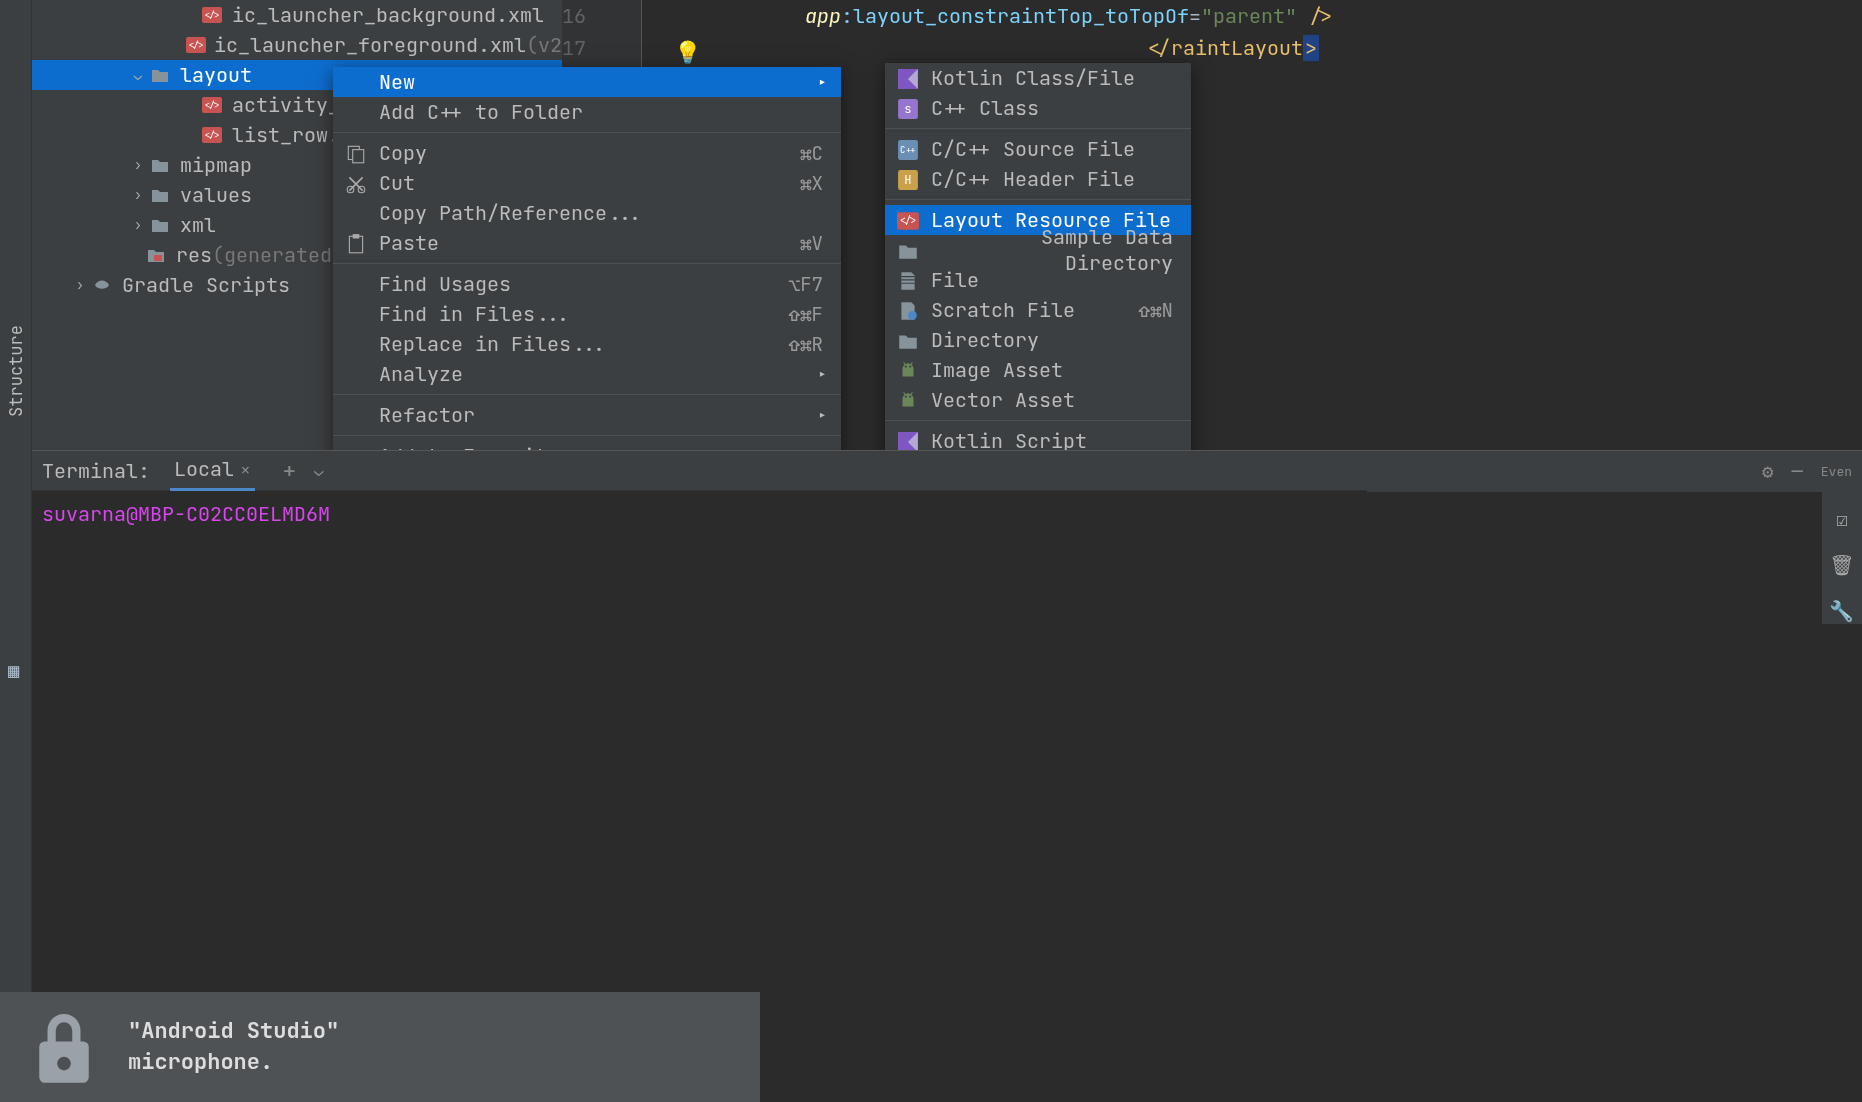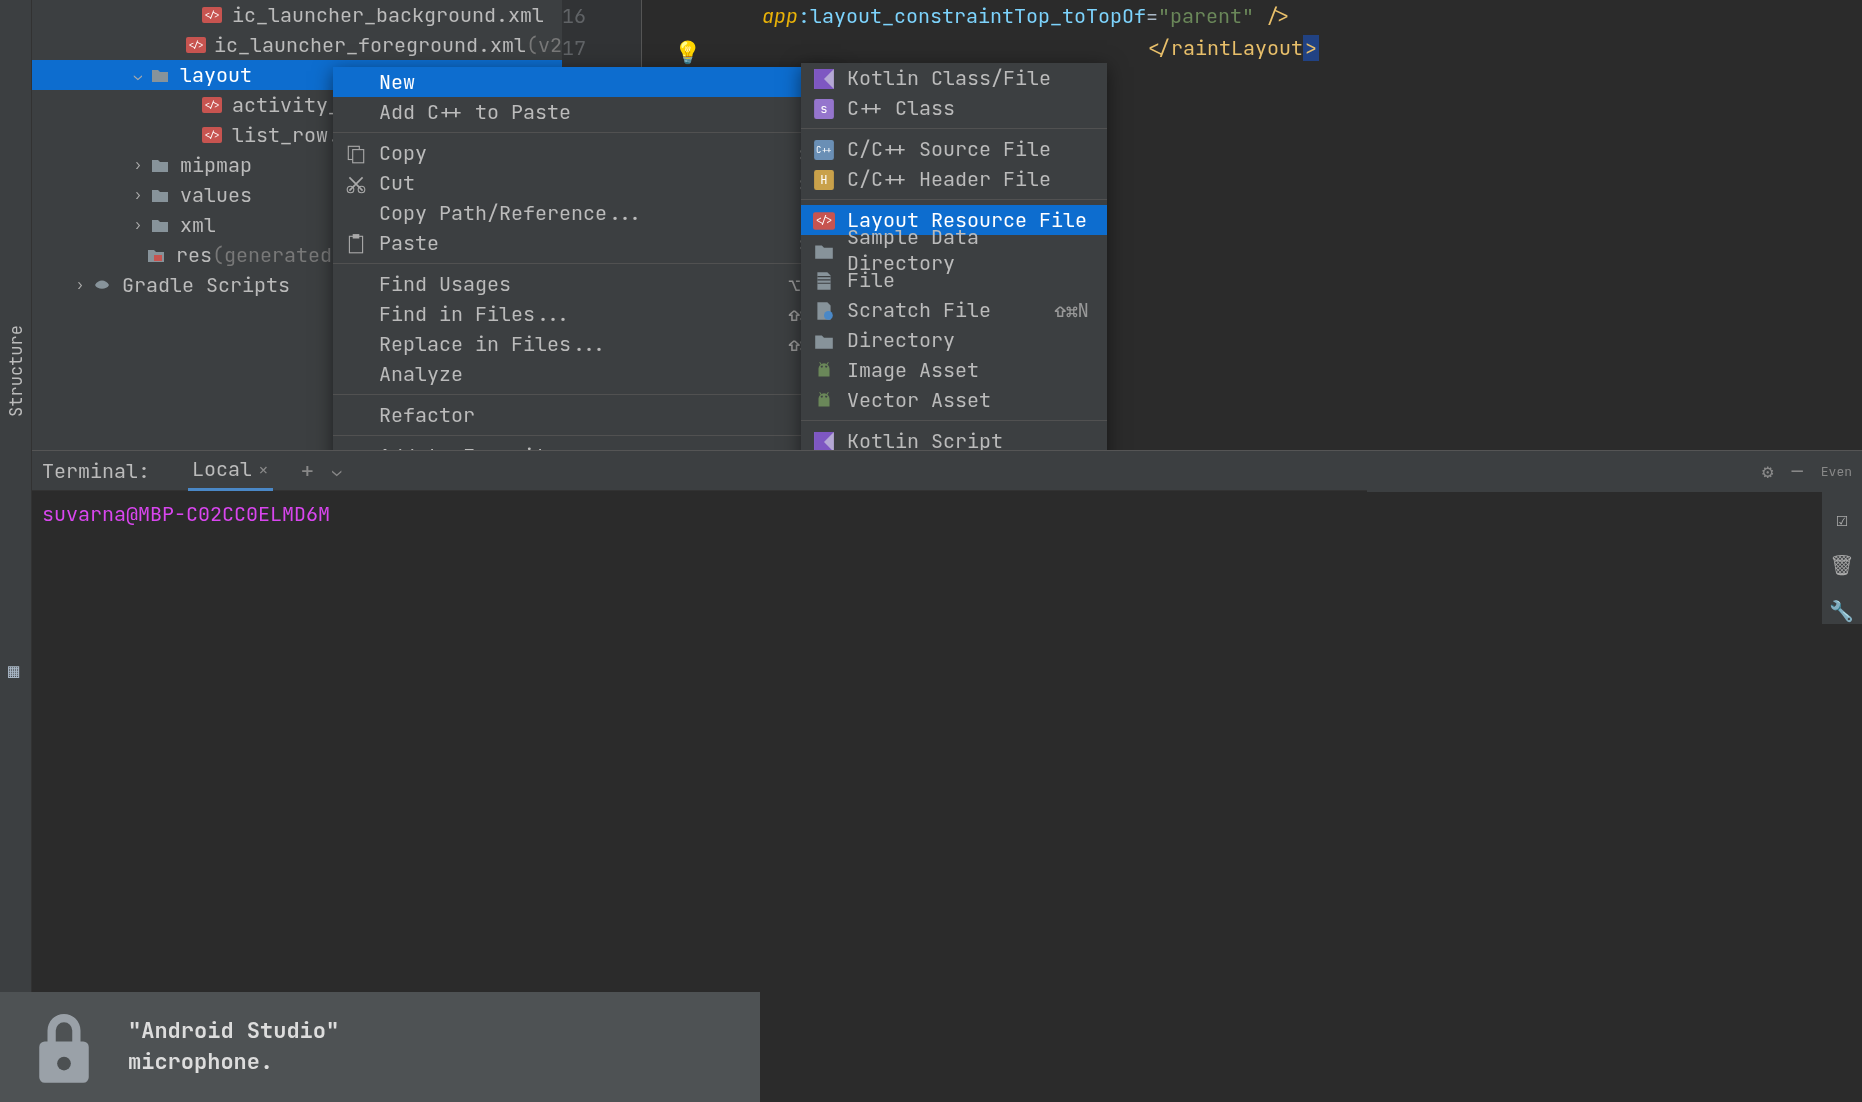--- a/index.html
+++ b/index.html
@@ -18,31 +18,31 @@
     .tree-indent-01 { padding-left: 70px; }
     .chevron { width: 16px; display: inline-flex; justify-content: center; margin-right: 4px; color: #aaa; font-size: 14px; }
     .tree-icon { width: 22px; height: 20px; margin-right: 8px; display: inline-flex; }
     .dim { color: #787878; }
     
     .gutter { position: absolute; left: 562px; top: 0; width: 80px; height: 80px; background: #313335; border-right: 1px solid #555; }
     .line-num { color: #606366; padding-right: 18px; font-size: 20px; height: 32px; line-height: 32px; }
     
     .editor { position: absolute; left: 642px; top: 0; right: 0; height: 450px; background: #2b2b2b; }
     .code-line { height: 32px; line-height: 32px; font-size: 20px; padding-left: 120px; white-space: pre; }
-    .code-attr-ns { color: #eab308; font-style: italic; }
+    .code-attr-ns { color: #fef9c3; font-style: italic; margin-left: 43px; }
     .code-attr { color: #7dd3fc; }
     .code-str { color: #6a8759; }
     .code-tag { color: #e8bf6a; }
     .hl-close { background: #214283; padding: 0 2px; }
     
     .bulb { position: absolute; left: 674px; top: 38px; font-size: 22px; }
     
     .terminal-panel { position: absolute; left: 32px; top: 450px; right: 495px; bottom: 0; background: #2b2b2b; border-top: 1px solid #555; }
     .terminal-header { height: 40px; display: flex; align-items: center; padding: 0 10px; background: #3c3f41; border-bottom: 1px solid #323232; }
-    .terminal-title { color: #bbb; font-size: 20px; margin-right: 38px; }
+    .terminal-title { color: #bbb; font-size: 20px; margin-right: 20px; }
     .terminal-tab { color: #bbb; font-size: 20px; border-bottom: 3px solid #4a88c7; padding: 6px 4px; }
     .terminal-tab-close { color: #888; margin-left: 6px; font-size: 18px; }
     .terminal-plus { color: #888; margin-left: 28px; font-size: 22px; }
     .terminal-chev { color: #888; margin-left: 18px; font-size: 16px; }
     .terminal-body { padding: 10px; color: #d946ef; font-size: 20px; }
     
     .right-strip { position: absolute; right: 0; top: 450px; width: 495px; height: 42px; background: #3c3f41; border-top: 1px solid #555; display: flex; align-items: center; justify-content: flex-end; padding-right: 10px; gap: 18px; color: #888; }
     .right-strip .txt { font-size: 13px; text-align: right; }
     
     .right-icons { position: absolute; right: 0; top: 492px; width: 40px; background: #3c3f41; display: flex; flex-direction: column; gap: 20px; padding-top: 14px; align-items: center; }
@@ -56,21 +56,21 @@
     .menu { position: absolute; background: #3c3f41; box-shadow: 0 4px 18px rgba(0,0,0,.5); font-size: 20px; }
     .menu-item { display: flex; align-items: center; height: 30px; padding: 0 18px 0 46px; color: #bbb; position: relative; }
     .menu-item.disabled { color: #6e6e6e; }
     .menu-item.hovered { background: #0d6dcf; color: #fff; }
     .menu-item .arrow { position: absolute; right: 14px; color: inherit; font-size: 16px; }
     .menu-item .shortcut { position: absolute; right: 18px; color: #999; font-size: 19px; }
     .menu-item .mi-icon { position: absolute; left: 12px; width: 22px; height: 20px; }
     .menu-sep { height: 1px; background: #515151; margin: 5px 0; }
     
     .menu1 { left: 333px; top: 67px; width: 508px; text-align: center; }
-    .menu2 { left: 801px; top: 63px; width: 306px; }
+    .menu2 { left: 885px; top: 63px; width: 306px; text-align: right; }
   </style>
 </head>
 <body>
 
 <div class="sidebar-left">
   <div class="vtext">Structure</div>
   <div class="vicon">▦</div>
 </div>
 
 <div class="tree-panel" id="tree">
@@ -183,21 +183,21 @@
   <div class="code-line" style="padding-left:505px"><span class="code-tag">&lt;/</span><span class="code-tag">raintLayout</span><span class="code-tag hl-close">&gt;</span></div>
 </div>
 <div class="bulb">💡</div>
 
 <div class="menu menu1" id="menu1">
     <div class="menu-item hovered">
       <span>New</span>
       <span class="arrow">▸</span>
     </div>
     <div class="menu-item">
-      <span>Add C++ to Paste</span>
+      <span>Add C++ to Folder</span>
     </div>
     <div class="menu-sep"></div>
     <div class="menu-item">
       <span class="mi-icon"><svg viewBox="0 0 20 20">
           <rect x="3" y="3" width="10" height="12" fill="none" stroke="#aaa"></rect>
           <rect x="7" y="6" width="10" height="12" fill="#3c3f41" stroke="#aaa"></rect>
         </svg></span>
       <span>Copy</span>
       <span class="shortcut">⌘C</span>
     </div>

